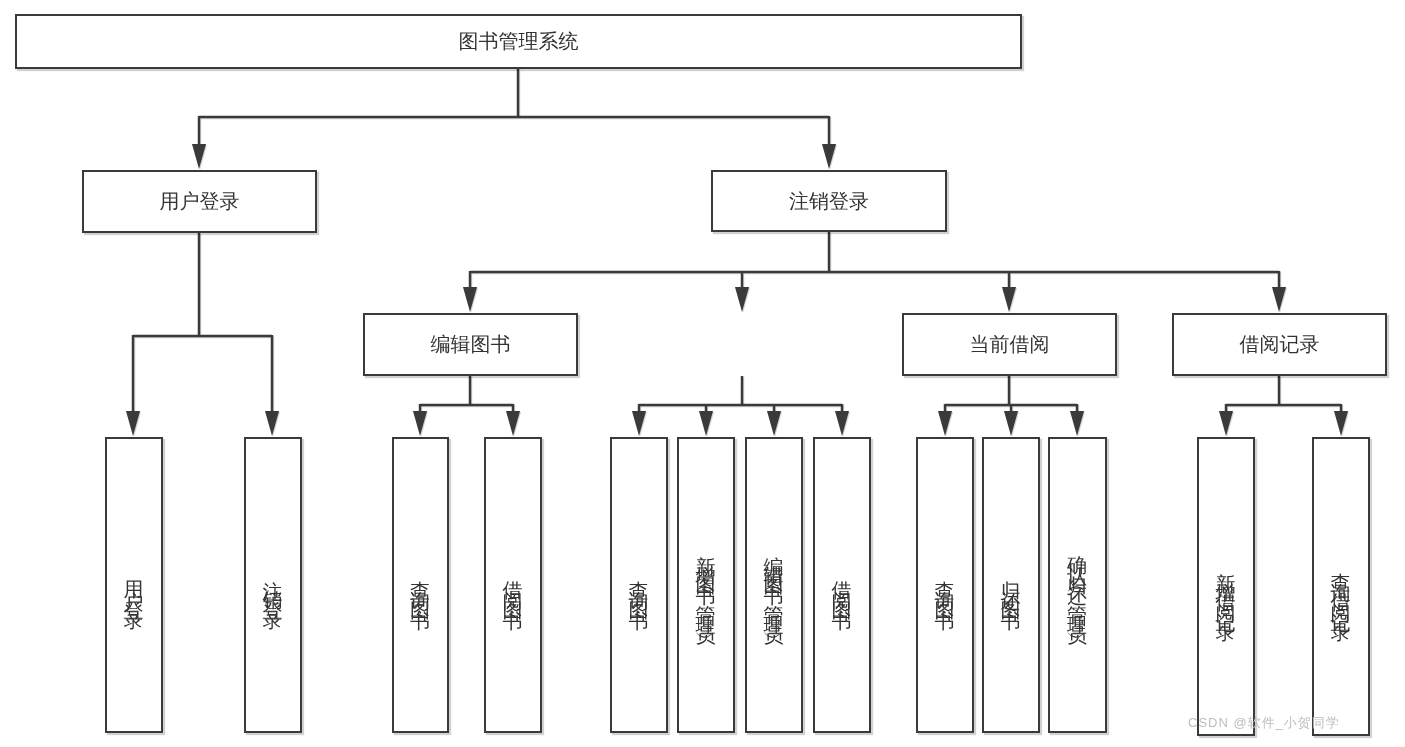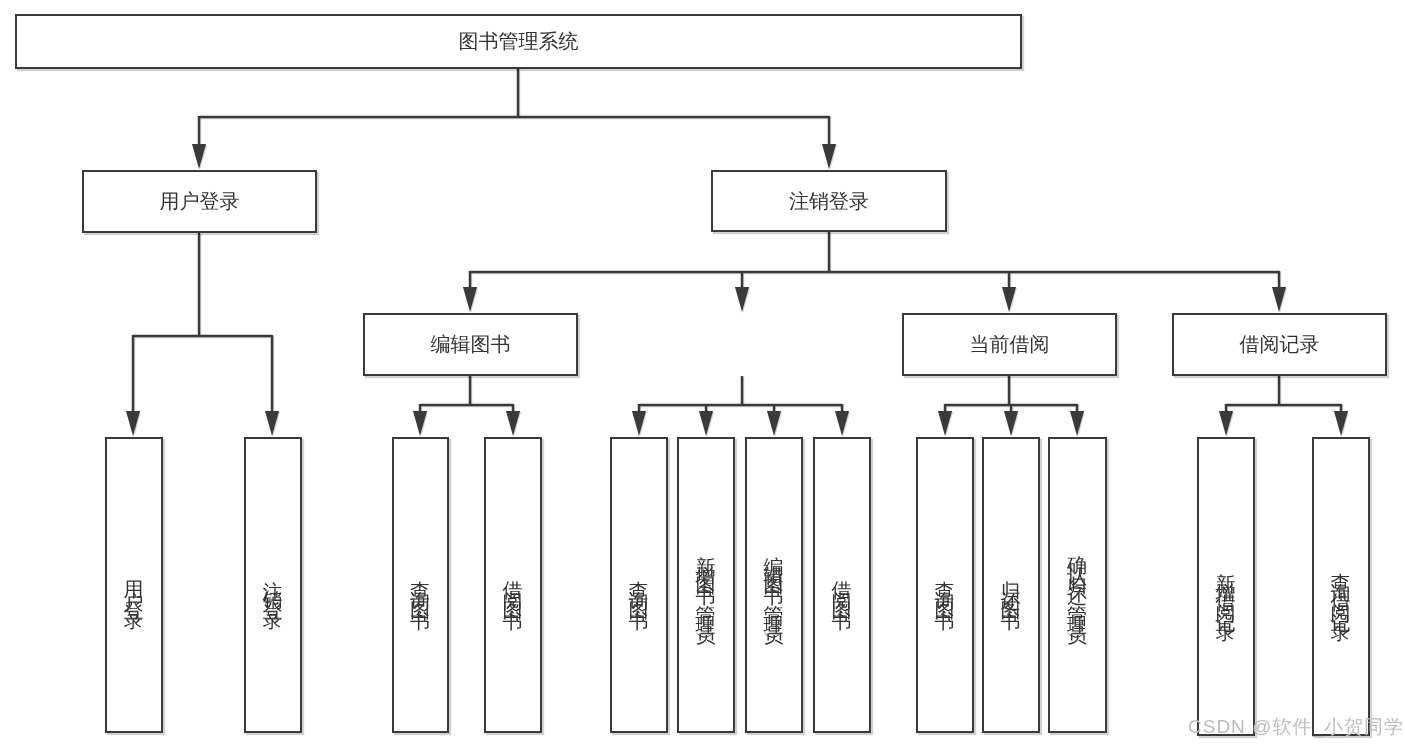--- a/index.html
+++ b/index.html
@@ -35,21 +35,21 @@
   .leaf{
     writing-mode:vertical-rl;
     text-orientation:mixed;
     letter-spacing:10px;
     line-height:1;
     white-space:normal;
   }
   .watermark{
     position:absolute;
     left:1188px;top:714px;
-    font-size:19px;
+    font-size:13px;
     color:var(--watermark);
     z-index:9;
     letter-spacing:1px;
   }
 </style>
 </head>
 <body>
 
 <div class="canvas">
 

